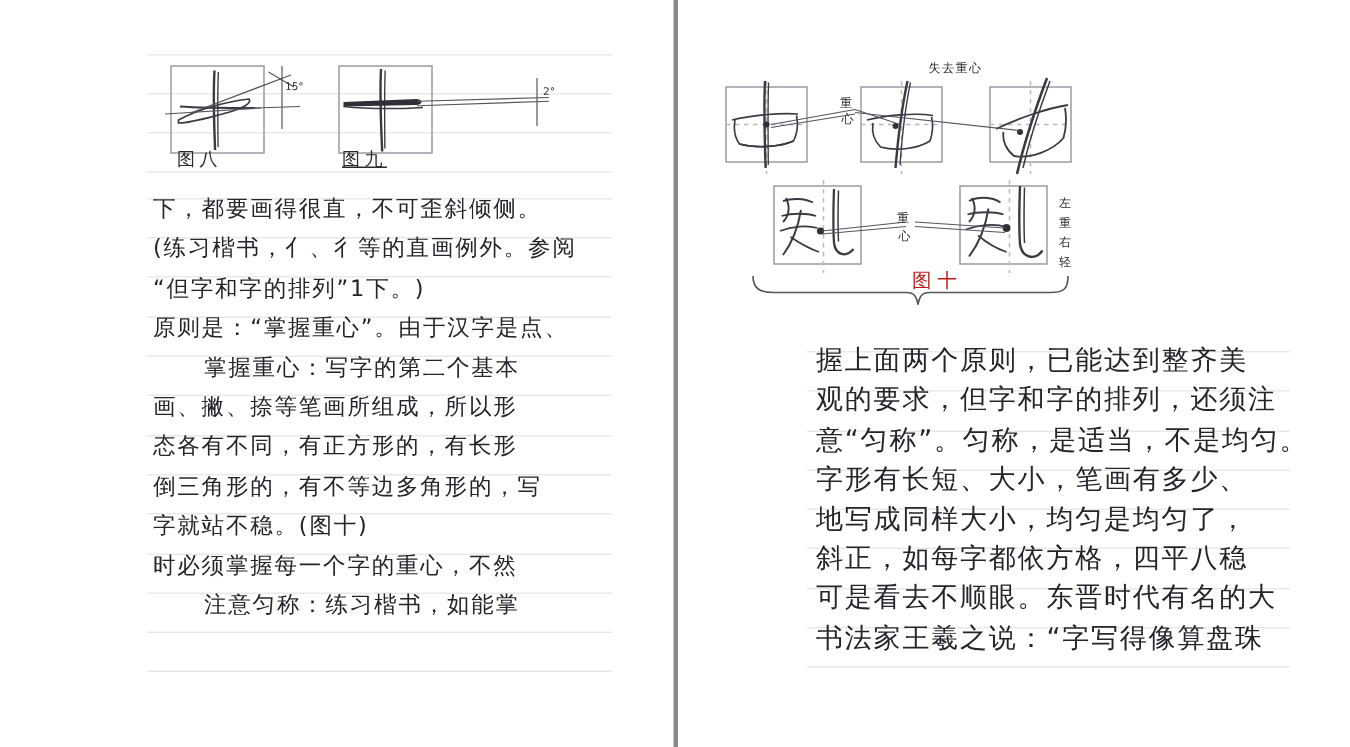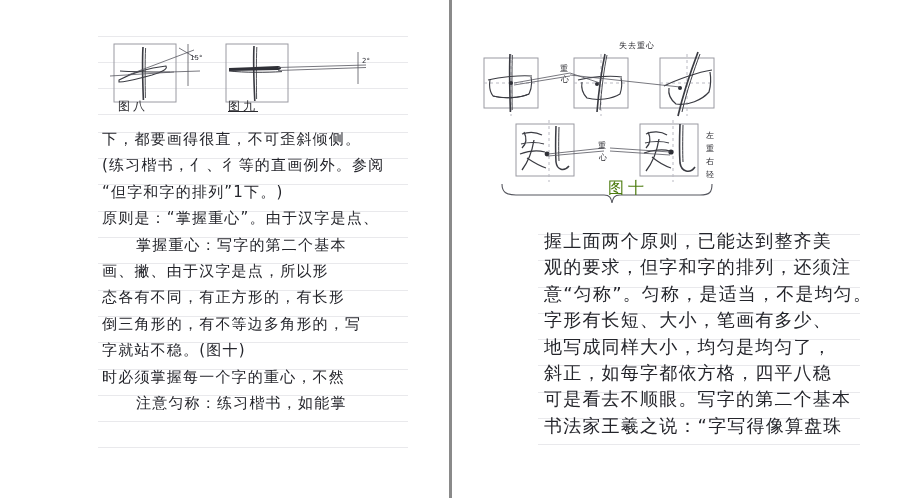--- a/index.html
+++ b/index.html
@@ -41,21 +41,21 @@
 
   .ltext{position:absolute;left:102px;top:126px;width:300px;}
   .ltext .line{
     font-size:15px;line-height:26.4px;color:#24252b;
     letter-spacing:1.2px;white-space:nowrap;
   }
   .ltext .line.ind{padding-left:34px;}
 
   
   .rp-fig{position:absolute;left:14px;top:20px;width:300px;height:200px;}
-  .rp-caption{position:absolute;left:158px;top:178px;font-size:16px;color:#4d7c0f;letter-spacing:4px;}
+  .rp-caption{position:absolute;left:158px;top:178px;font-size:13px;color:#b91c1c;letter-spacing:4px;}
 
   .rtext{position:absolute;left:94px;top:228px;width:320px;}
   .rtext .line{
     font-size:18px;line-height:26.4px;color:#24252b;
     letter-spacing:1.2px;white-space:nowrap;
   }
 
   svg{display:block;overflow:visible;}
   .ink{stroke:#3a3b42;fill:none;}
   .inkbox{stroke:#9a9aa2;fill:none;stroke-width:1;}
@@ -133,21 +133,21 @@
 
     <div class="lp-caption cap8 hw">图八</div>
     <div class="lp-caption cap9 hw">图九</div>
 
     <div class="ltext">
       <div class="line hw">下，都要画得很直，不可歪斜倾侧。</div>
       <div class="line hw">(练习楷书，亻、彳等的直画例外。参阅</div>
       <div class="line hw">“但字和字的排列”1下。)</div>
       <div class="line hw">原则是：“掌握重心”。由于汉字是点、</div>
       <div class="line hw ind">掌握重心：写字的第二个基本</div>
-      <div class="line hw">画、撇、由于汉字是点，所以形</div>
+      <div class="line hw">画、撇、捺等笔画所组成，所以形</div>
       <div class="line hw">态各有不同，有正方形的，有长形</div>
       <div class="line hw">倒三角形的，有不等边多角形的，写</div>
       <div class="line hw">字就站不稳。(图十)</div>
       <div class="line hw">时必须掌握每一个字的重心，不然</div>
       <div class="line hw ind">注意匀称：练习楷书，如能掌</div>
     </div>
   </div>
 
   <div class="page right">
 
@@ -267,19 +267,19 @@
 
     <div class="rp-caption hw">图十</div>
 
     <div class="rtext">
       <div class="line hw">握上面两个原则，已能达到整齐美</div>
       <div class="line hw">观的要求，但字和字的排列，还须注</div>
       <div class="line hw">意“匀称”。匀称，是适当，不是均匀。</div>
       <div class="line hw">字形有长短、大小，笔画有多少、</div>
       <div class="line hw">地写成同样大小，均匀是均匀了，</div>
       <div class="line hw">斜正，如每字都依方格，四平八稳</div>
-      <div class="line hw">可是看去不顺眼。写字的第二个基本</div>
+      <div class="line hw">可是看去不顺眼。东晋时代有名的大</div>
       <div class="line hw">书法家王羲之说：“字写得像算盘珠</div>
     </div>
   </div>
 
   <div class="gutter"></div>
 </div>
 
 </body></html>

